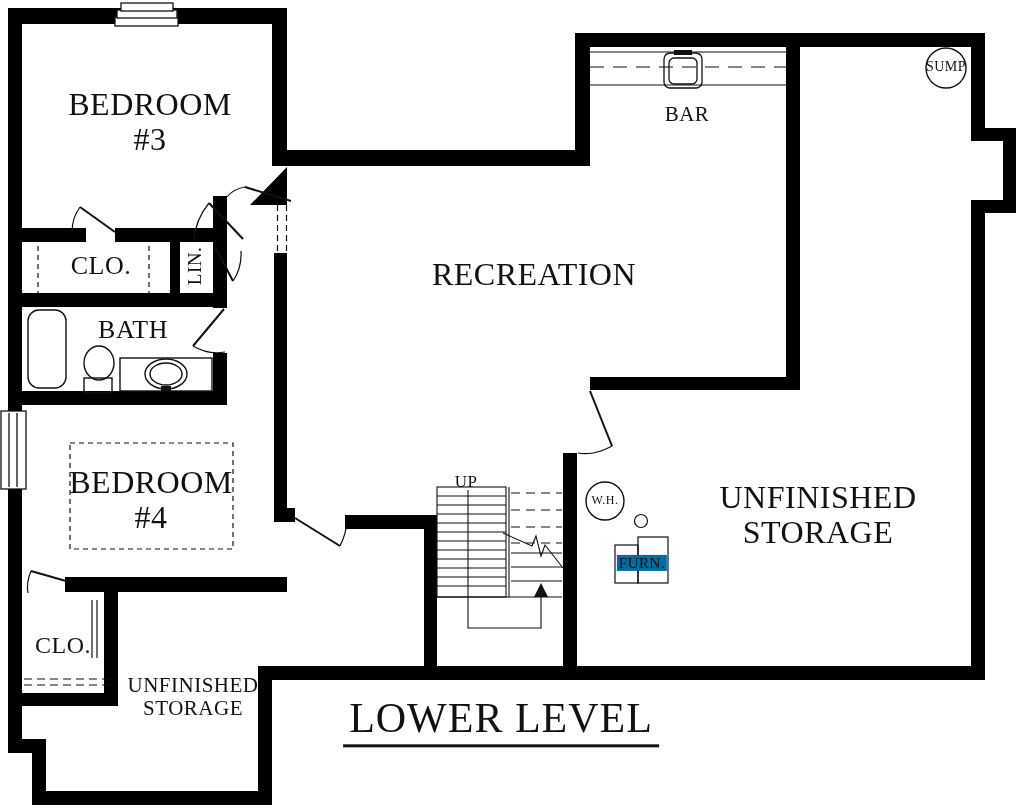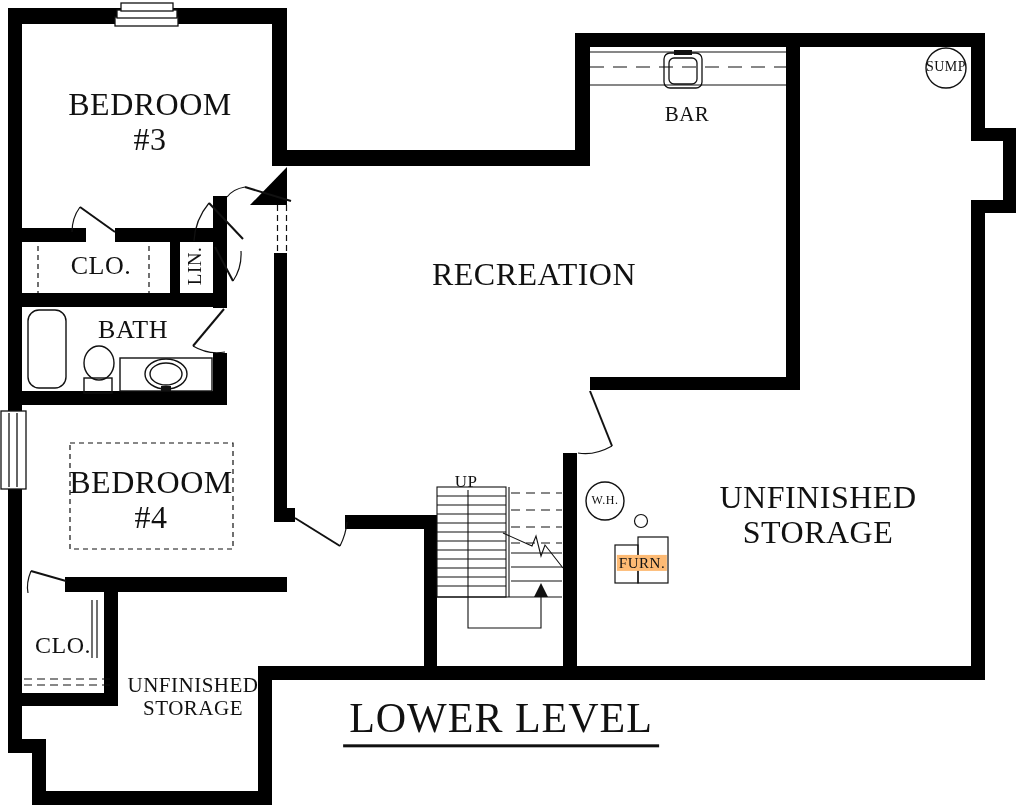--- a/index.html
+++ b/index.html
@@ -15,21 +15,21 @@
   }
   .label.rot { transform:translate(-50%,-50%) rotate(-90deg); }
   .room-lg  { font-size:32px; }
   .room-md  { font-size:26px; }
   .room-sm  { font-size:21px; font-weight:bold; }
   .anno     { font-size:15px; }
   .title {
     font-size:42px; letter-spacing:1px;
     border-bottom:3px solid #111; padding:0 6px 3px 6px;
   }
-  .bg-white { background:#fdba74; padding:0 2px; }
+  .bg-white { background:#0369a1; padding:0 2px; }
 </style>
 </head>
 <body>
 
 <div class="plan">
 
   <svg width="1024" height="811" viewBox="0 0 1024 811">
 
     <g fill="#000">
 

